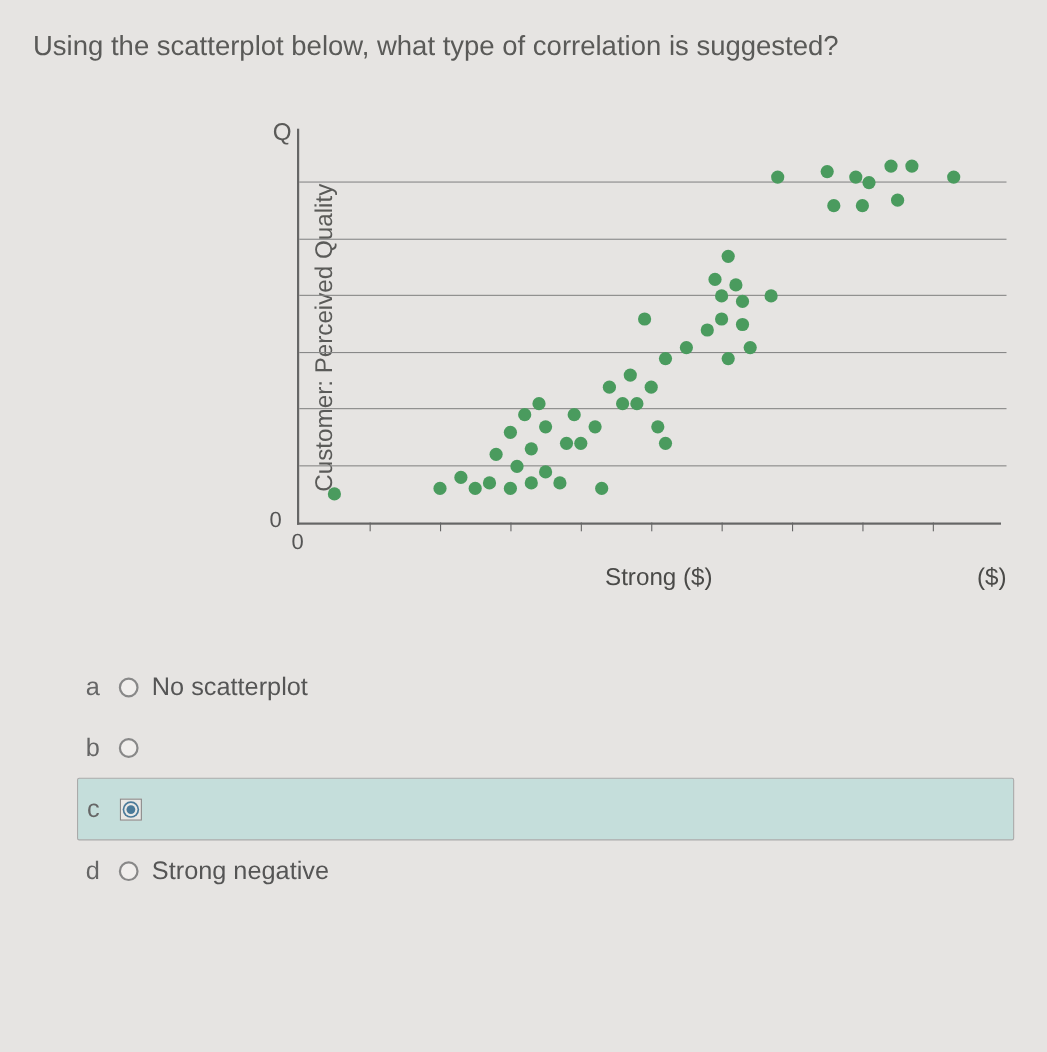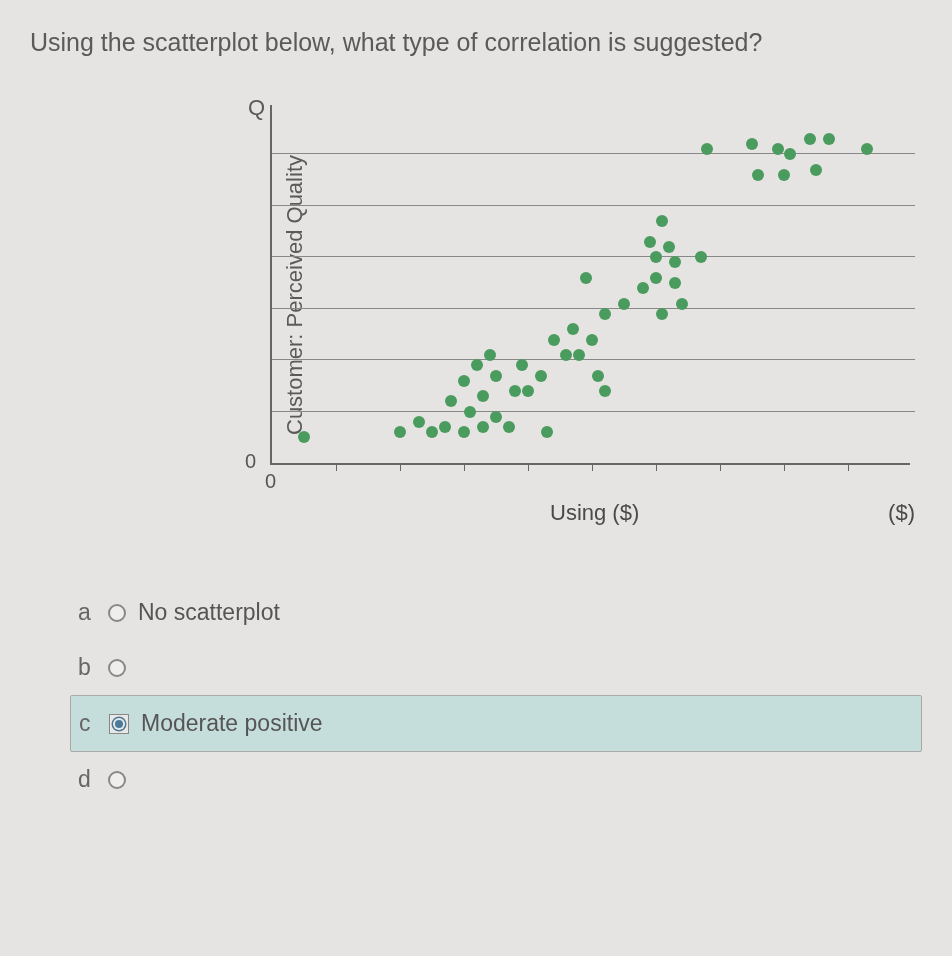--- a/index.html
+++ b/index.html
@@ -8,21 +8,21 @@
     height: 956px;
     background: #e6e4e2;
     font-family: Arial, Helvetica, sans-serif;
     color: #4a4a48;
     padding: 28px 30px;
     position: relative;
   }
   .question {
     font-size: 25px;
     color: #5a5a58;
-    margin-bottom: 48px;
+    margin-bottom: 60px;
   }
   .chart-wrap {
     position: relative;
     margin-left: 180px;
     margin-bottom: 100px;
   }
   .chart-area {
     position: relative;
     width: 700px;
     height: 380px;
@@ -229,39 +229,39 @@
         <div class="dot" style="left: 505.6px; bottom: 313.714px;"></div>
         <div class="dot" style="left: 512px; bottom: 288px;"></div>
         <div class="dot" style="left: 518.4px; bottom: 308.571px;"></div>
         <div class="dot" style="left: 537.6px; bottom: 324px;"></div>
         <div class="dot" style="left: 544px; bottom: 293.143px;"></div>
         <div class="dot" style="left: 556.8px; bottom: 324px;"></div>
         <div class="dot" style="left: 595.2px; bottom: 313.714px;"></div>
       </div>
     <div class="zero-y">0</div>
     <div class="zero-x">0</div>
-    <div class="x-label">Using ($)</div>
+    <div class="x-label">Strong ($)</div>
     <div class="x-unit">($)</div>
   </div>
 </div>
 
 <div class="options" id="options">
     <div class="opt">
       <span class="letter">a</span>
       <span class="radio"></span>
       <span>No scatterplot</span>
     </div>
     <div class="opt">
       <span class="letter">b</span>
       <span class="radio"></span>
     </div>
     <div class="opt selected">
       <span class="letter">c</span>
       <span class="radio-sq">
         <span class="radio-inner filled"></span>
       </span>
-      <span>Moderate positive</span>
     </div>
     <div class="opt">
       <span class="letter">d</span>
       <span class="radio"></span>
+      <span>Strong negative</span>
     </div>
   </div>
 
 </body></html>

